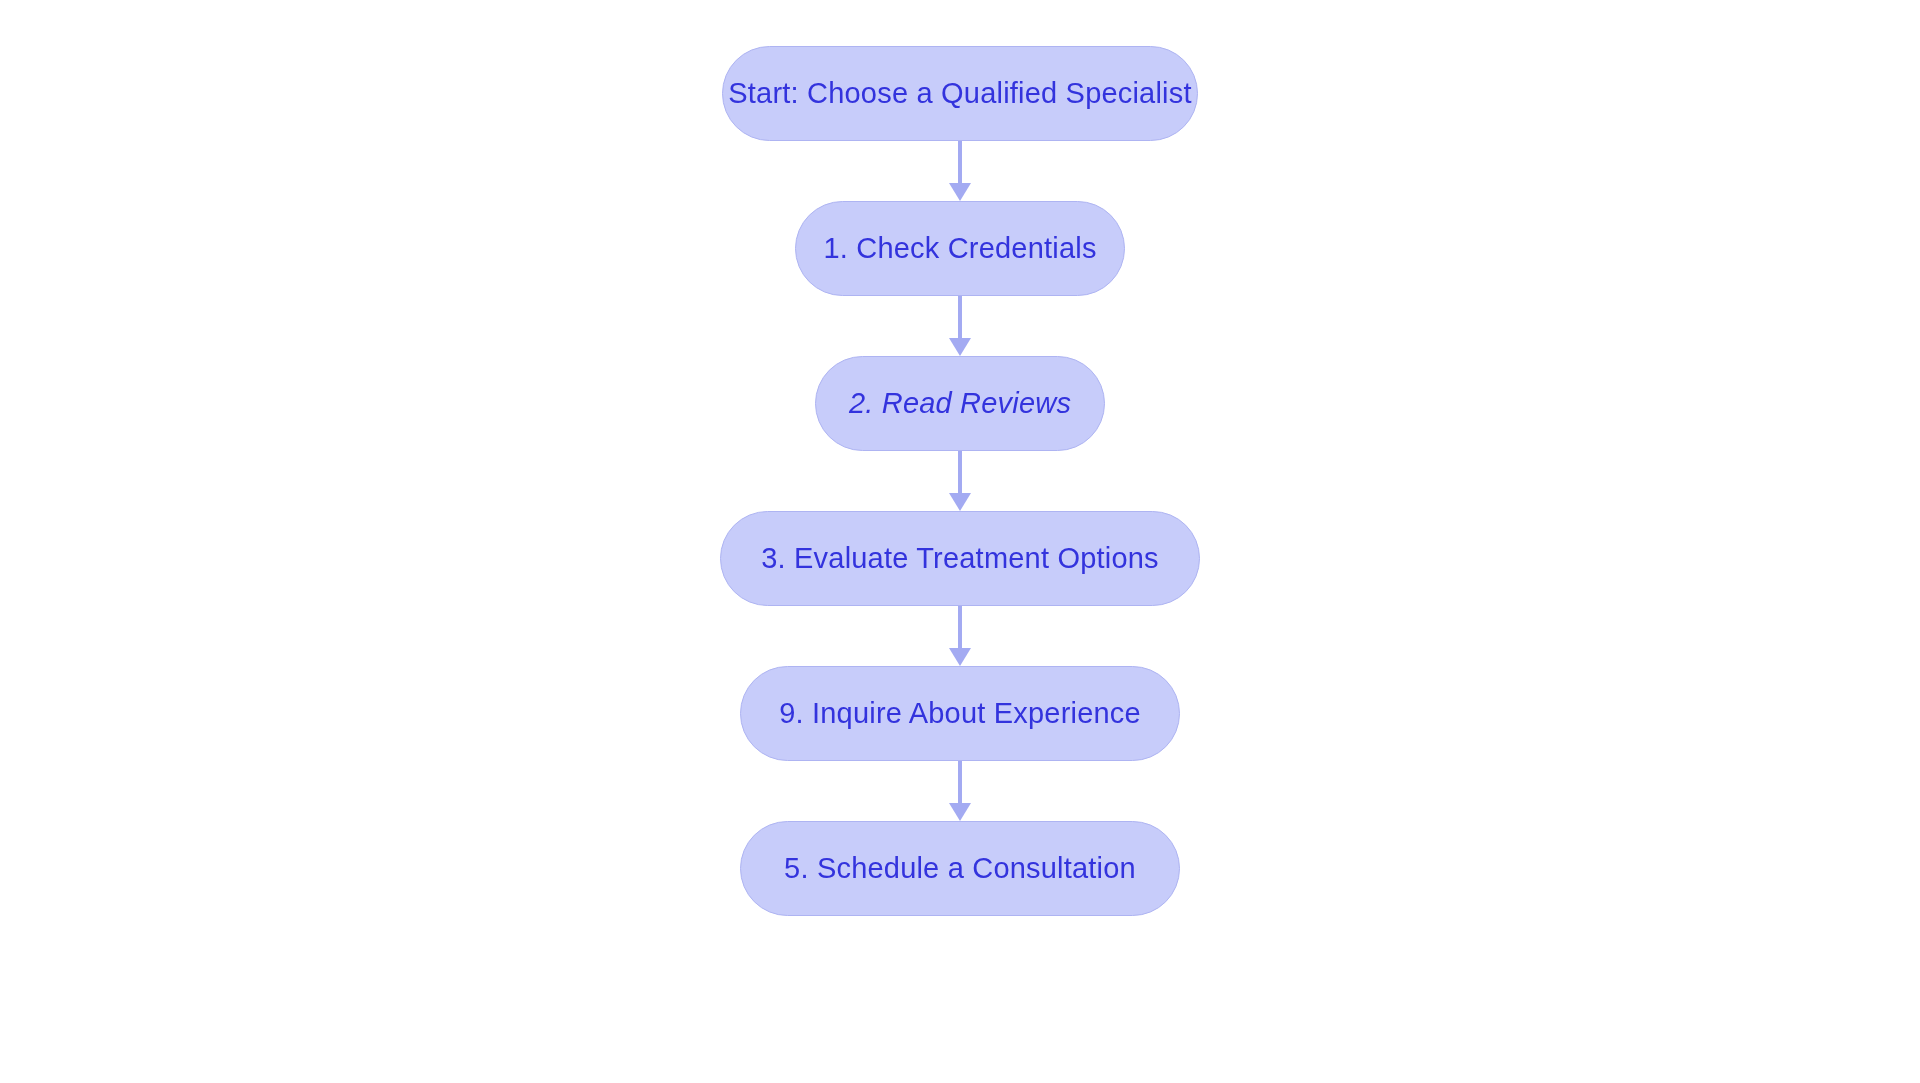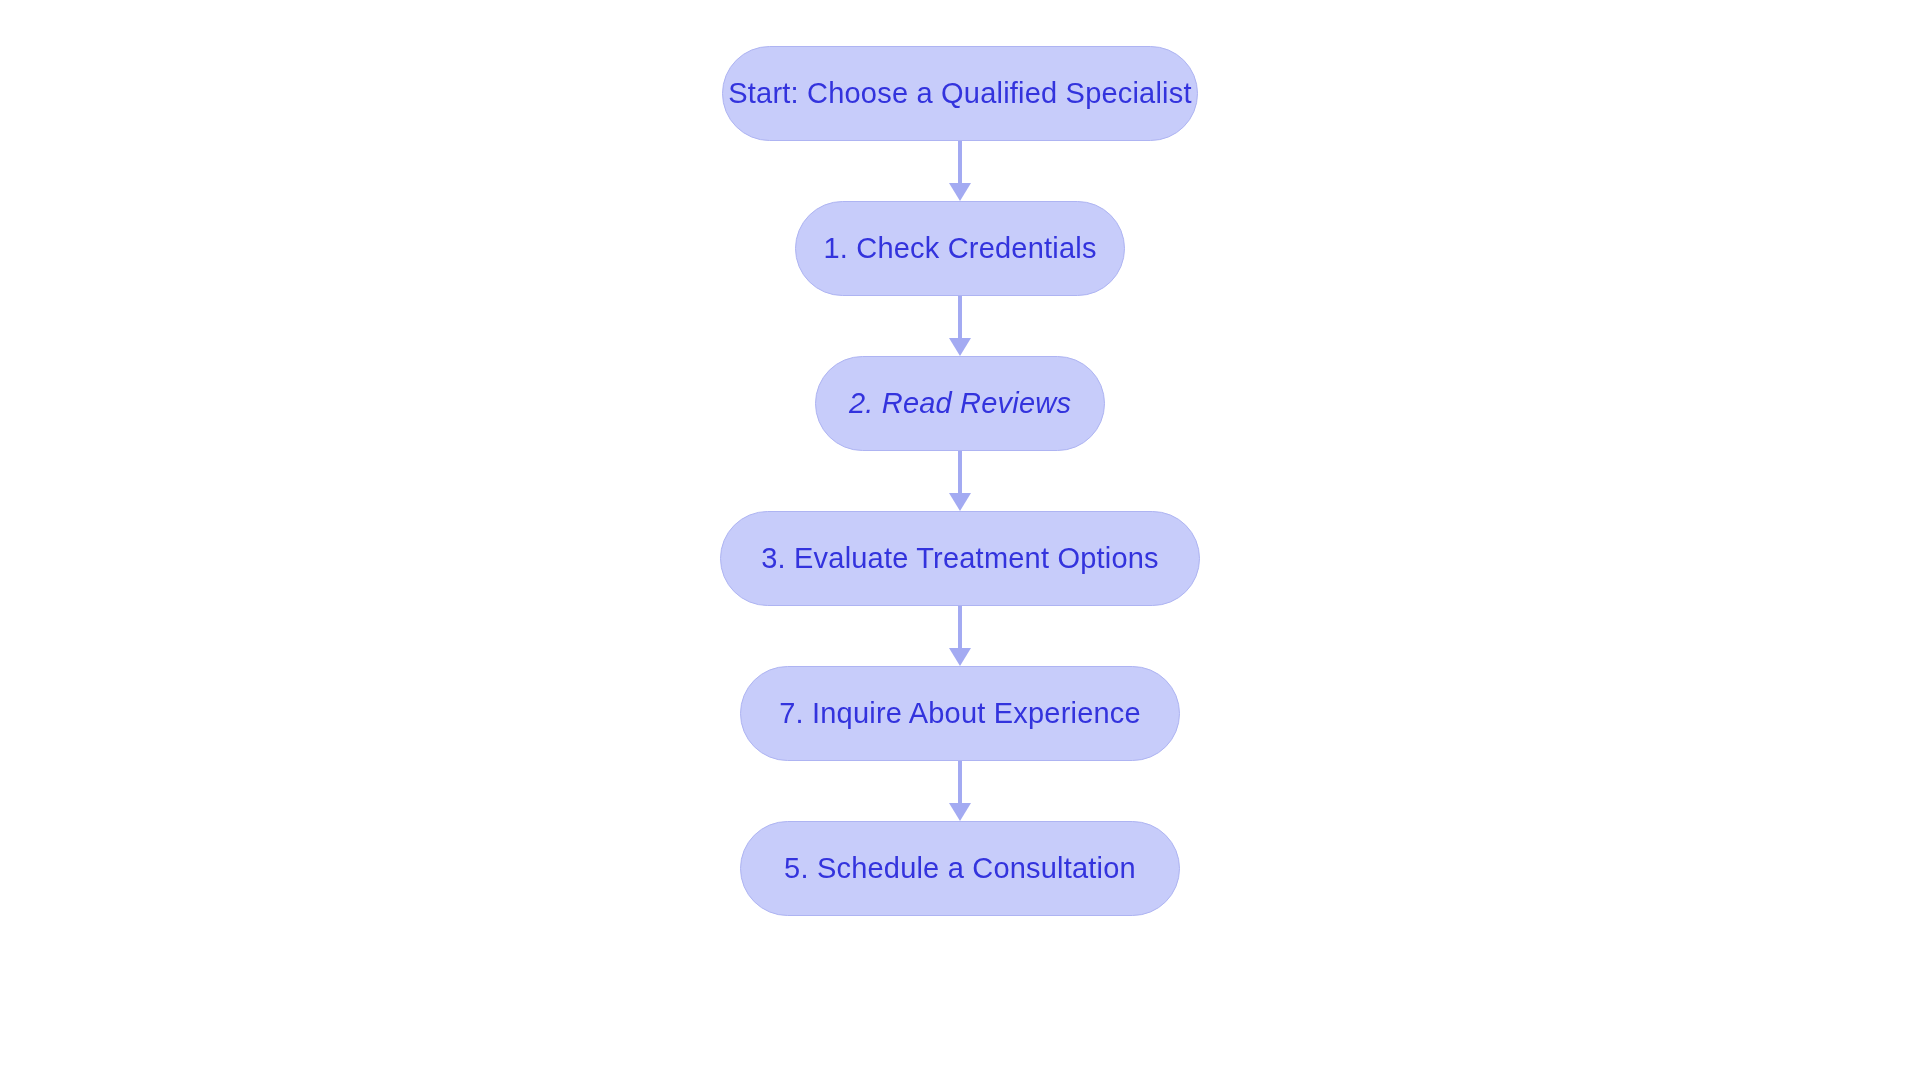--- a/index.html
+++ b/index.html
@@ -130,21 +130,21 @@
     <div class="flow-node w-n3">
       <span class="flow-node-label">3. Evaluate Treatment Options</span>
     </div>
 
     <div class="flow-connector">
       <div class="connector-line"></div>
       <div class="connector-head"></div>
     </div>
 
     <div class="flow-node w-n4">
-      <span class="flow-node-label">7. Inquire About Experience</span>
+      <span class="flow-node-label">9. Inquire About Experience</span>
     </div>
 
     <div class="flow-connector">
       <div class="connector-line"></div>
       <div class="connector-head"></div>
     </div>
 
     <div class="flow-node w-n5">
       <span class="flow-node-label">5. Schedule a Consultation</span>
     </div>

